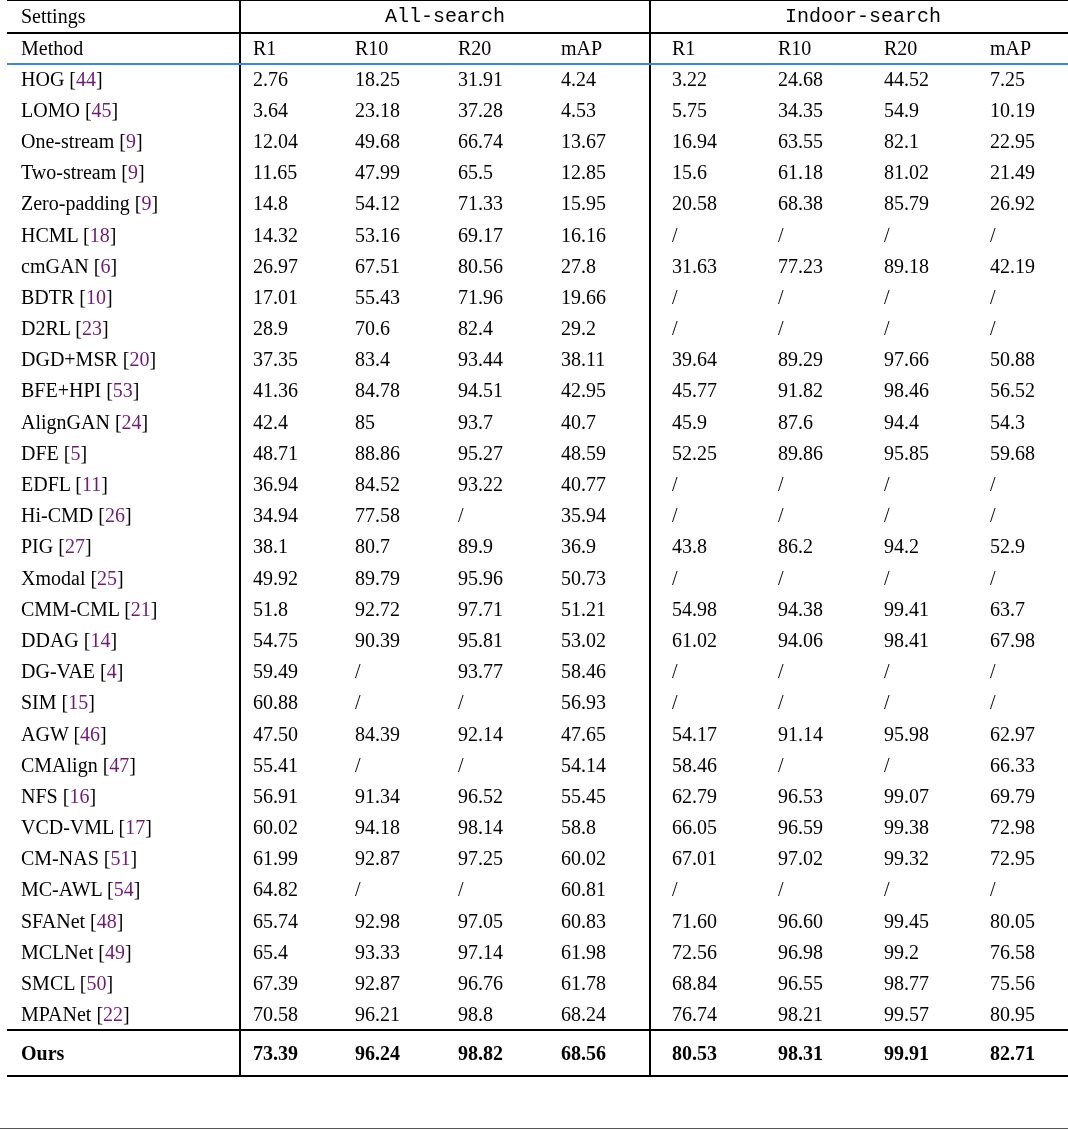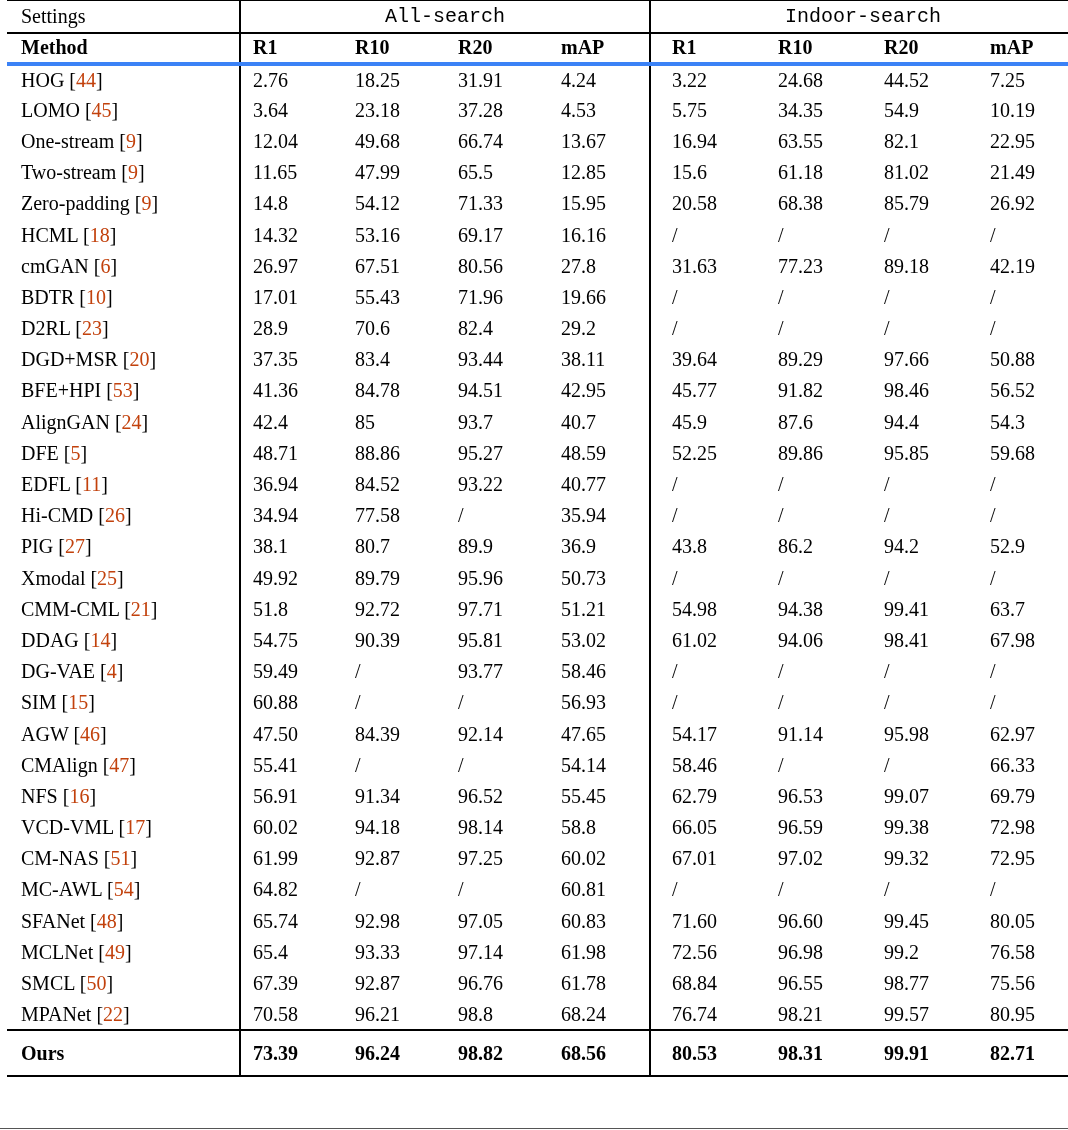--- a/index.html
+++ b/index.html
@@ -21,25 +21,25 @@
   td { padding: 0; vertical-align: middle; overflow: hidden; white-space: nowrap; }
   .method-col { padding-left: 14px; text-align: left; }
   .val { text-align: left; }
   .col-all { padding-left: 12px; }
   .col-indoor { padding-left: 21px; }
   .group { text-align: center; font-family: Liberation Mono, monospace; }
   .vline { border-left: 2px solid #000; }
   tr.settings-row { height: 32px; }
   tr.settings-row td { border-top: 1px solid #000; border-bottom: 2px solid #000; }
   tr.method-row { height: 31px; }
-  tr.method-row td { border-bottom: 4px solid #3b82f6; font-weight: bold; }
+  tr.method-row td { border-bottom: 2px solid #3b82f6; }
   tr.data-row { height: 31.2px; }
   tr.ours-row { height: 46px; }
   tr.ours-row td { border-top: 2px solid #000; border-bottom: 2px solid #000; font-weight: bold; }
-  .cite { color: #c2410c; }
+  .cite { color: #701a75; }
   .bottom-rule2 {
     position: absolute;
     left: 0; width: 1068px;
     top: 1128px; height: 1px;
     background: #555555;
   }
 </style>
 </head>
 <body>
 

